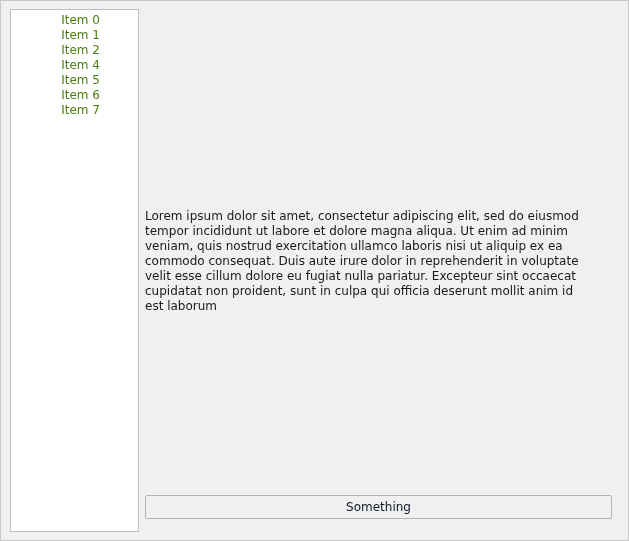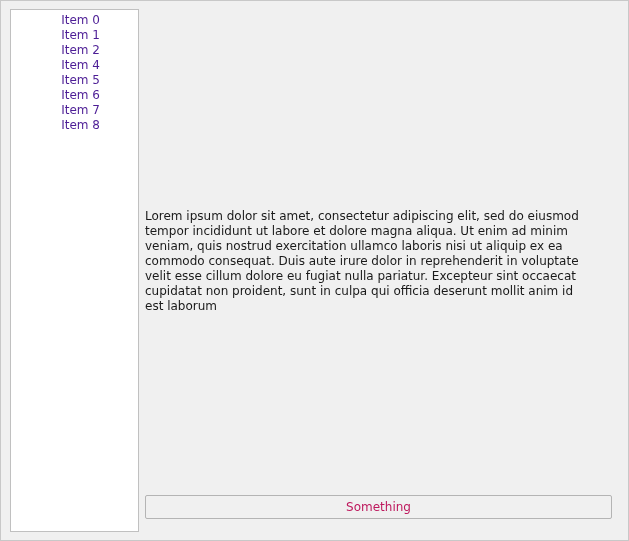--- a/index.html
+++ b/index.html
@@ -36,21 +36,21 @@
   }
   .list-inner {
     padding-top: 3px;
   }
   .list-item {
     height: 15px;
     line-height: 15px;
     text-align: right;
     padding-right: 38px;
     font-size: 12px;
-    color: #4c1d95;
+    color: #4d7c0f;
     white-space: nowrap;
   }
   .content-area {
     position: absolute;
     left: 144px;
     top: 8px;
     right: 9px;
     bottom: 8px;
   }
   .paragraph {
@@ -68,41 +68,40 @@
     left: 0px;
     bottom: 13px;
     width: 467px;
     height: 24px;
     background: #f0f0f0;
     border: 1px solid #b4b4b4;
     border-radius: 2px;
     box-sizing: border-box;
     font-family: "DejaVu Sans", sans-serif;
     font-size: 12px;
-    color: #be185d;
+    color: #0f172a;
     text-align: center;
     line-height: 22px;
     padding: 0;
   }
 </style>
 </head>
 <body>
 
 <div class="app-window">
 
   <div class="list-panel">
     <div class="list-inner">
       <div class="list-item"><span>Item 0</span></div>
       <div class="list-item"><span>Item 1</span></div>
       <div class="list-item"><span>Item 2</span></div>
       <div class="list-item"><span>Item 4</span></div>
       <div class="list-item"><span>Item 5</span></div>
       <div class="list-item"><span>Item 6</span></div>
       <div class="list-item"><span>Item 7</span></div>
-      <div class="list-item"><span>Item 8</span></div>
     </div>
   </div>
 
   <div class="content-area">
     <div class="paragraph">Lorem ipsum dolor sit amet, consectetur adipiscing elit, sed do eiusmod tempor incididunt ut labore et dolore magna aliqua. Ut enim ad minim veniam, quis nostrud exercitation ullamco laboris nisi ut aliquip ex ea commodo consequat. Duis aute irure dolor in reprehenderit in voluptate velit esse cillum dolore eu fugiat nulla pariatur. Excepteur sint occaecat cupidatat non proident, sunt in culpa qui officia deserunt mollit anim id est laborum</div>
     <button class="action-button">Something</button>
   </div>
 
 </div>
 

